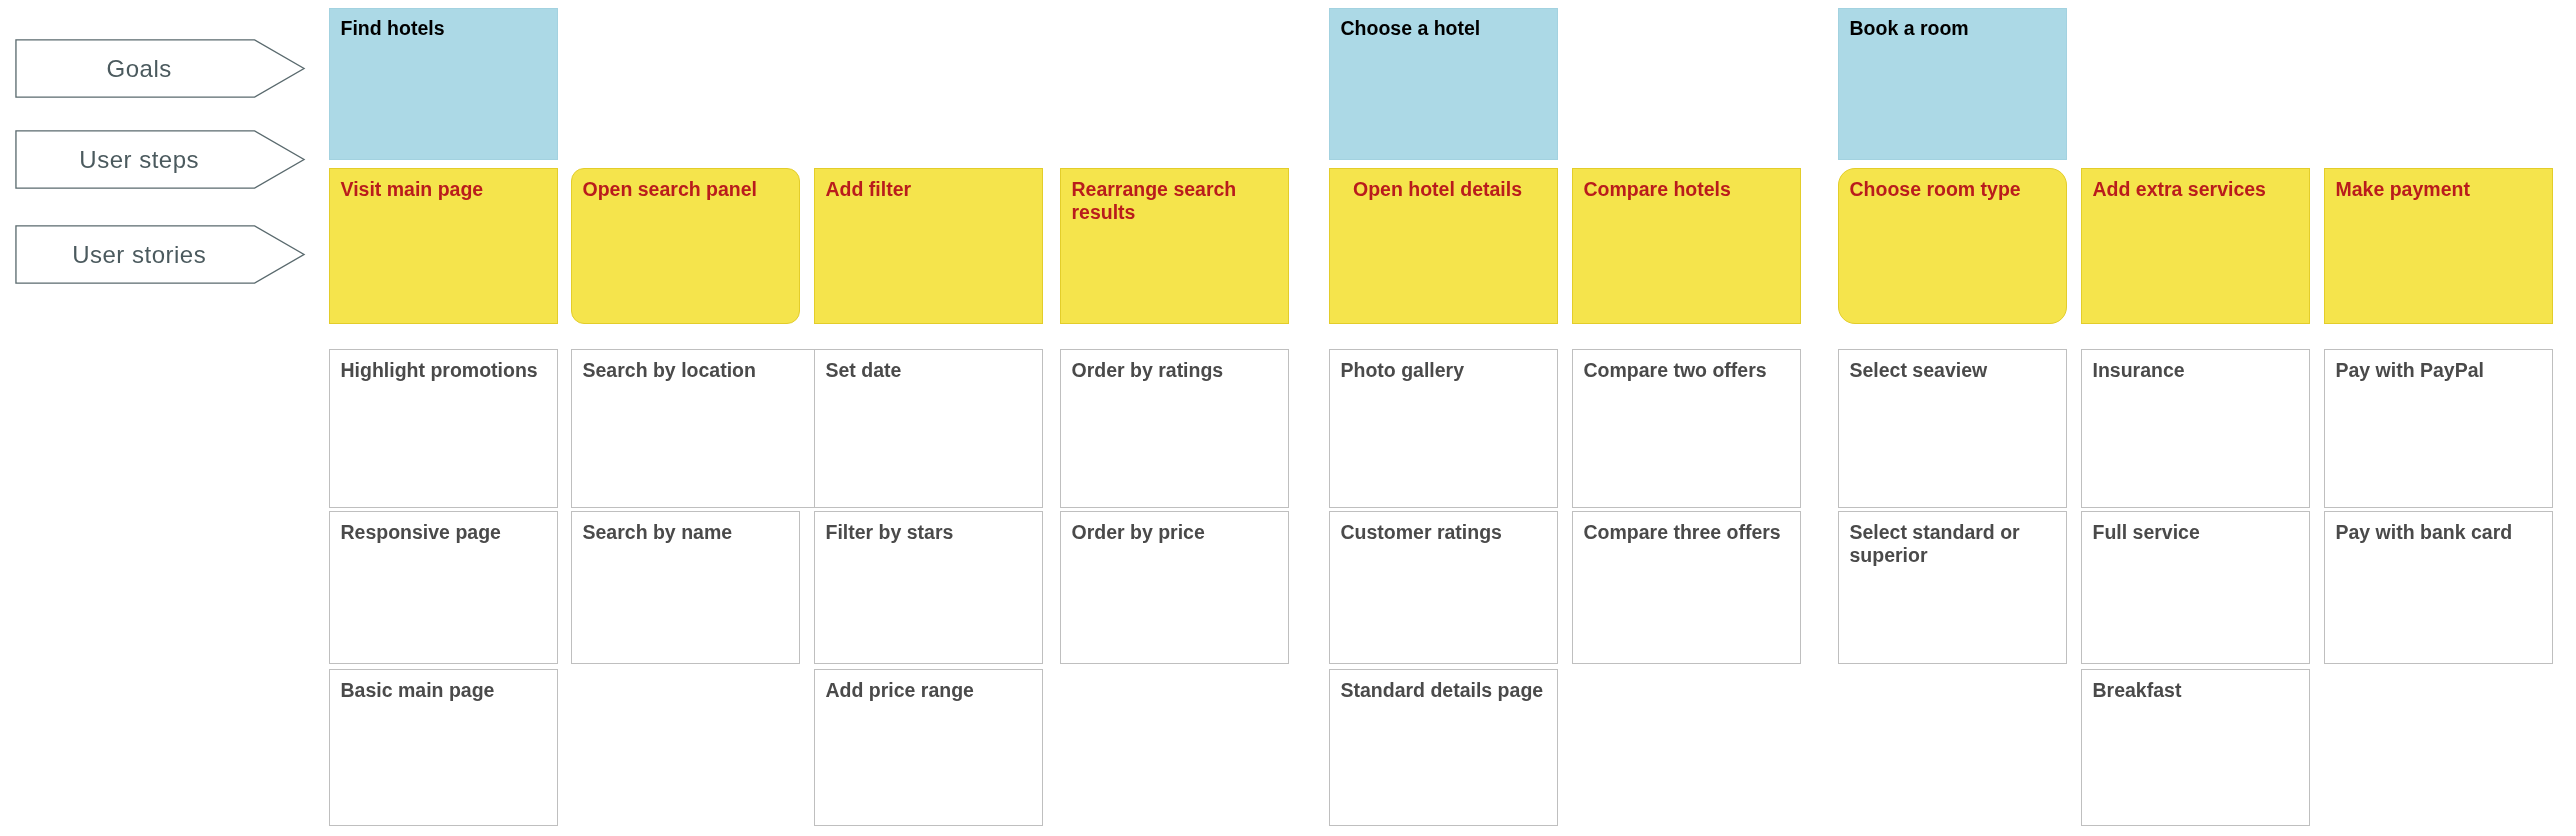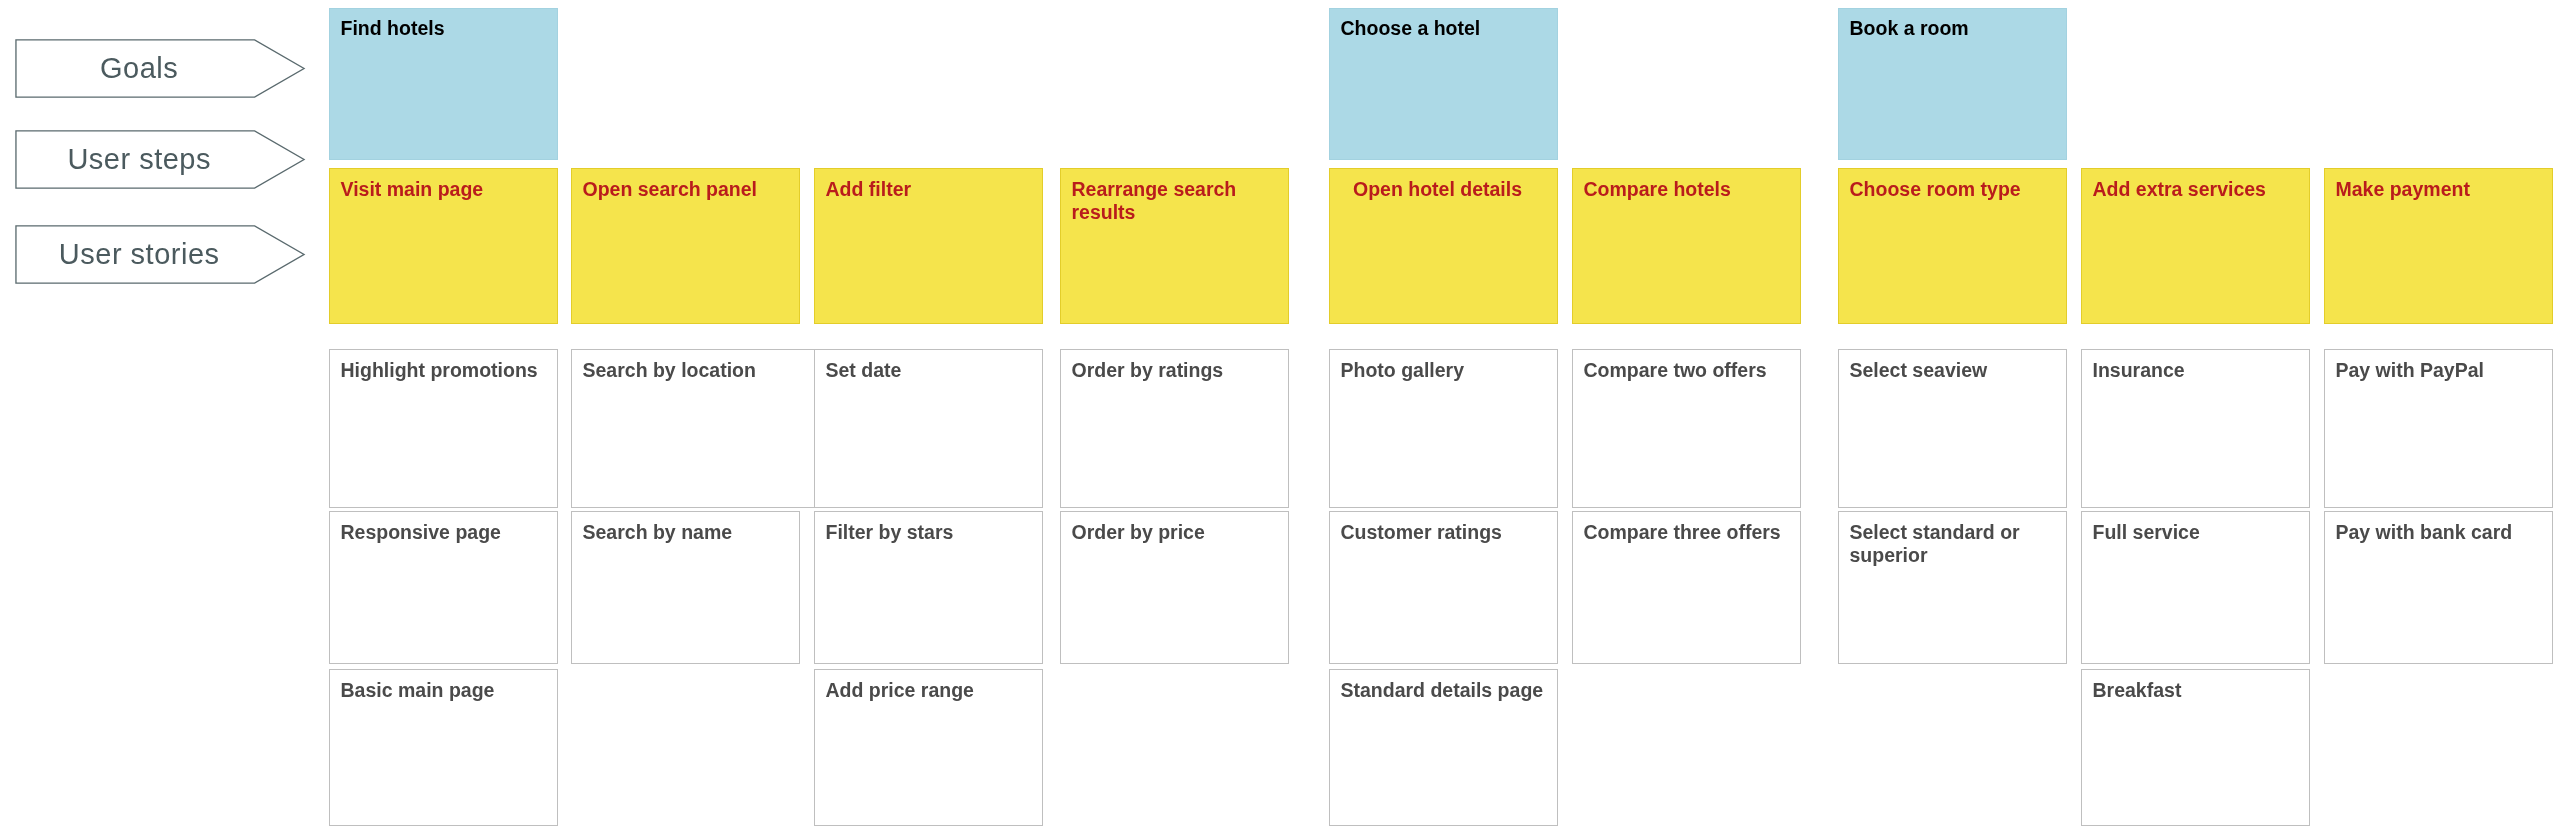--- a/index.html
+++ b/index.html
@@ -35,21 +35,21 @@
     position: absolute;
     left: 0;
     top: 0;
     width: 290px;
     height: 59px;
     overflow: visible;
   }
   .lane-label .lane-text {
     position: relative;
     z-index: 2;
-    font-size: 29px;
+    font-size: 24px;
     font-weight: 400;
     color: #4b5a5e;
     letter-spacing: 0.5px;
     line-height: 1;
     padding-right: 42px;
     white-space: nowrap;
   }
 
   #lane-goals     { top: 39px; }
   #lane-steps     { top: 130px; }
@@ -138,36 +138,36 @@
         <span class="card-text">Choose a hotel</span>
       </div>
       <div class="card goal" style="left: 1838px; top: 7.6px; width: 229px; height: 152px;">
         <span class="card-text">Book a room</span>
       </div>
     </div>
   <div class="row" id="row-steps">
       <div class="card step" style="left: 329px; top: 168px; width: 229px; height: 156px;">
         <span class="card-text">Visit main page</span>
       </div>
-      <div class="card step" style="left: 571px; top: 168px; width: 229px; height: 156px;">
+      <div class="card step" style="left: 571px; top: 168px; width: 229px; height: 156px; border-radius: 13px;">
         <span class="card-text">Open search panel</span>
       </div>
       <div class="card step" style="left: 814px; top: 168px; width: 229px; height: 156px;">
         <span class="card-text">Add filter</span>
       </div>
       <div class="card step" style="left: 1060px; top: 168px; width: 229px; height: 156px;">
         <span class="card-text">Rearrange search results</span>
       </div>
       <div class="card step" style="left: 1329px; top: 168px; width: 229px; height: 156px; padding-left: 23px;">
         <span class="card-text">Open hotel details</span>
       </div>
       <div class="card step" style="left: 1572px; top: 168px; width: 229px; height: 156px;">
         <span class="card-text">Compare hotels</span>
       </div>
-      <div class="card step" style="left: 1838px; top: 168px; width: 229px; height: 156px;">
+      <div class="card step" style="left: 1838px; top: 168px; width: 229px; height: 156px; border-radius: 17px;">
         <span class="card-text">Choose room type</span>
       </div>
       <div class="card step" style="left: 2081px; top: 168px; width: 229px; height: 156px;">
         <span class="card-text">Add extra services</span>
       </div>
       <div class="card step" style="left: 2324px; top: 168px; width: 229px; height: 156px;">
         <span class="card-text">Make payment</span>
       </div>
     </div>
   <div class="row" id="row-stories">

